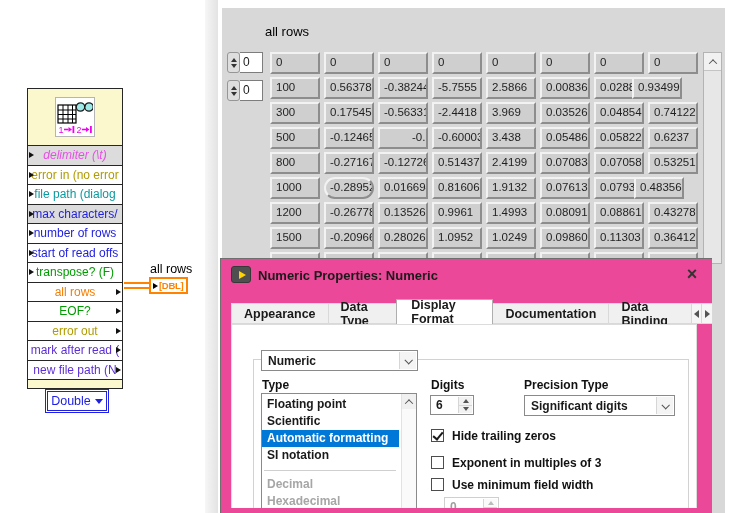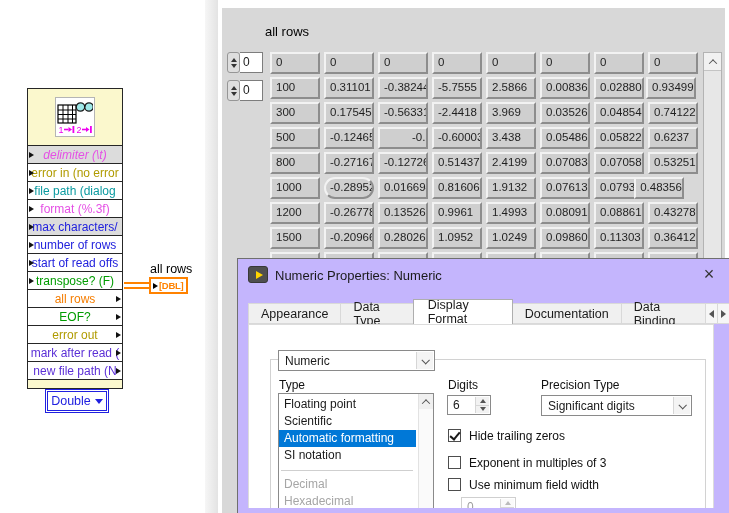--- a/index.html
+++ b/index.html
@@ -48,22 +48,22 @@
   .ring-tri{width:0;height:0;border-left:4px solid transparent;border-right:4px solid transparent;border-top:5px solid #2020e0;}
   .wire{position:absolute;left:124px;top:282px;width:26px;height:7px;
         border-top:2px solid #ff8200;border-bottom:2px solid #ff8200;}
   .ind-label{position:absolute;left:150px;top:262px;font-size:12.5px;color:#000;}
   .ind{position:absolute;left:149px;top:277px;width:39px;height:17px;border:2px solid #ff8200;
        background:#fff;display:flex;align-items:center;padding-left:2px;gap:1px;}
   .ind-tri{width:0;height:0;border-left:5px solid #000;border-top:3px solid transparent;border-bottom:3px solid transparent;}
   .ind-txt{font-size:9.5px;font-weight:bold;color:#ff8200;letter-spacing:-0.3px;}
 
   
-  .dlg{position:absolute;left:237px;top:258px;width:492px;height:255px;background:#c4b5fd;
-       border-top:1px solid #6f6f6f;border-left:1px solid #6f6f6f;z-index:10;}
+  .dlg{position:absolute;left:220px;top:258px;width:492px;height:255px;background:#ec4899;
+       border-top:1px solid #6f6f6f;border-left:1px solid #6f6f6f;z-index:10;font-weight:bold;}
   .lv-icon{position:absolute;left:10px;top:7px;width:20px;height:17px;background:#4f4f4f;
            border:1px solid #383838;border-radius:3px;display:flex;align-items:center;justify-content:center;}
   .lv-tri{width:0;height:0;border-left:7px solid #ffd400;border-top:4.5px solid transparent;border-bottom:4.5px solid transparent;margin-left:2px;}
   .dlg-title-text{position:absolute;left:37px;top:9px;font-size:13px;}
   .close{position:absolute;right:8px;top:3px;width:24px;height:24px;font-size:18px;color:#333;
          display:flex;align-items:center;justify-content:center;}
   .tabs{position:absolute;left:10px;top:40px;height:25px;display:flex;align-items:flex-end;}
   .tab{height:21px;background:#f0f0f0;border:1px solid #d9d9d9;margin-right:-1px;
        display:flex;align-items:center;padding:0 12px;font-size:12.5px;}
   .tab.active{height:25px;background:#fff;border:1px solid #aeaeae;border-bottom:none;z-index:3;padding:0 14px;position:relative;}
@@ -132,27 +132,27 @@
     <div id="table">
         <div class="cell" style="left: 48px; top: 44px;">0</div>
         <div class="cell" style="left: 102px; top: 44px;">0</div>
         <div class="cell" style="left: 156px; top: 44px;">0</div>
         <div class="cell" style="left: 210px; top: 44px;">0</div>
         <div class="cell" style="left: 264px; top: 44px;">0</div>
         <div class="cell" style="left: 318px; top: 44px;">0</div>
         <div class="cell" style="left: 372px; top: 44px;">0</div>
         <div class="cell" style="left: 426px; top: 44px;">0</div>
         <div class="cell" style="left: 48px; top: 69px;">100</div>
-        <div class="cell" style="left: 102px; top: 69px;">0.31101</div>
+        <div class="cell" style="left: 102px; top: 69px;">0.56378</div>
         <div class="cell" style="left: 156px; top: 69px;">-0.38244</div>
         <div class="cell" style="left: 210px; top: 69px;">-5.7555</div>
         <div class="cell" style="left: 264px; top: 69px;">2.5866</div>
         <div class="cell" style="left: 318px; top: 69px;">0.008369</div>
         <div class="cell" style="left: 372px; top: 69px;">0.028809</div>
-        <div class="cell" style="left: 424px; top: 69px;">0.93499</div>
+        <div class="cell" style="left: 410px; top: 69px;">0.93499</div>
         <div class="cell" style="left: 48px; top: 94px;">300</div>
         <div class="cell" style="left: 102px; top: 94px;">0.17545</div>
         <div class="cell" style="left: 156px; top: 94px;">-0.56331</div>
         <div class="cell" style="left: 210px; top: 94px;">-2.4418</div>
         <div class="cell" style="left: 264px; top: 94px;">3.969</div>
         <div class="cell" style="left: 318px; top: 94px;">0.035267</div>
         <div class="cell" style="left: 372px; top: 94px;">0.048541</div>
         <div class="cell" style="left: 426px; top: 94px;">0.74122</div>
         <div class="cell" style="left: 48px; top: 119px;">500</div>
         <div class="cell" style="left: 102px; top: 119px;">-0.12465</div>
@@ -170,21 +170,21 @@
         <div class="cell" style="left: 318px; top: 144px;">0.070834</div>
         <div class="cell" style="left: 372px; top: 144px;">0.070587</div>
         <div class="cell" style="left: 426px; top: 144px;">0.53251</div>
         <div class="cell" style="left: 48px; top: 169px;">1000</div>
         <div class="cell" style="left: 102px; top: 169px; border-radius: 11px;">-0.28952</div>
         <div class="cell" style="left: 156px; top: 169px;">0.016694</div>
         <div class="cell" style="left: 210px; top: 169px;">0.81606</div>
         <div class="cell" style="left: 264px; top: 169px;">1.9132</div>
         <div class="cell" style="left: 318px; top: 169px;">0.076136</div>
         <div class="cell" style="left: 372px; top: 169px;">0.079394</div>
-        <div class="cell" style="left: 412px; top: 169px; text-align: center;">0.48356</div>
+        <div class="cell" style="left: 412px; top: 169px;">0.48356</div>
         <div class="cell" style="left: 48px; top: 194px;">1200</div>
         <div class="cell" style="left: 102px; top: 194px;">-0.26778</div>
         <div class="cell" style="left: 156px; top: 194px;">0.13526</div>
         <div class="cell" style="left: 210px; top: 194px;">0.9961</div>
         <div class="cell" style="left: 264px; top: 194px;">1.4993</div>
         <div class="cell" style="left: 318px; top: 194px;">0.080916</div>
         <div class="cell" style="left: 372px; top: 194px;">0.088615</div>
         <div class="cell" style="left: 426px; top: 194px;">0.43278</div>
         <div class="cell" style="left: 48px; top: 219px;">1500</div>
         <div class="cell" style="left: 102px; top: 219px;">-0.20966</div>
@@ -237,24 +237,20 @@
           <span style="color: rgb(229, 80, 229); font-style: italic;">delimiter (\t)</span>
         </div>
         <div class="trow" style="background: rgb(255, 255, 255);">
           <span class="a-in"></span>
           <span style="color: rgb(176, 155, 0);">error in (no error</span>
         </div>
         <div class="trow" style="background: rgb(255, 255, 255);">
           <span class="a-in"></span>
           <span style="color: rgb(11, 154, 160);">file path (dialog</span>
         </div>
-        <div class="trow" style="background: rgb(255, 255, 255);">
-          <span class="a-in"></span>
-          <span style="color: rgb(229, 80, 229);">format (%.3f)</span>
-        </div>
         <div class="trow" style="background: rgb(220, 220, 220);">
           <span class="a-in"></span>
           <span style="color: rgb(34, 34, 221);">max characters/</span>
         </div>
         <div class="trow" style="background: rgb(255, 255, 255);">
           <span class="a-in"></span>
           <span style="color: rgb(34, 34, 221);">number of rows</span>
         </div>
         <div class="trow" style="background: rgb(255, 255, 255);">
           <span class="a-in"></span>

